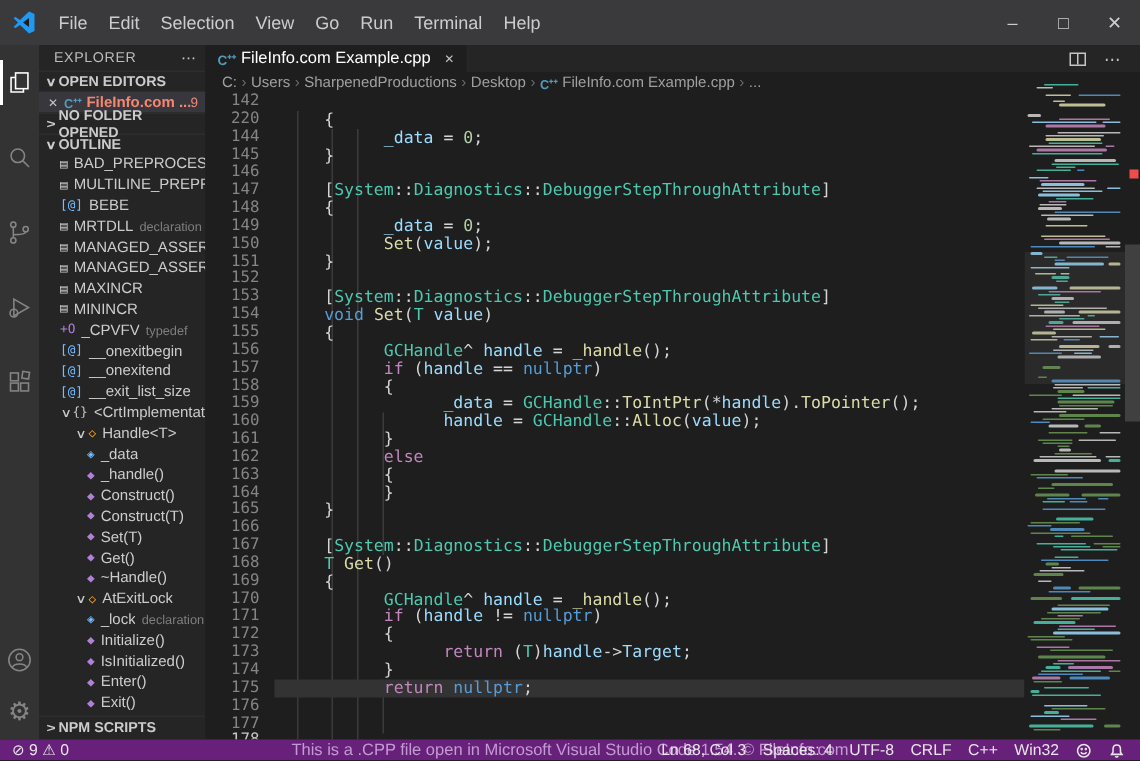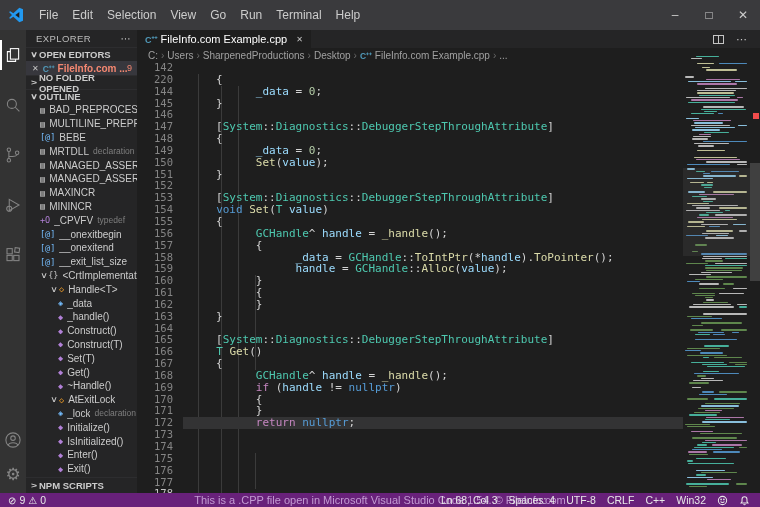--- a/index.html
+++ b/index.html
@@ -406,34 +406,37 @@
             <div class="code-line"><span class="tk-p">     [</span><span class="tk-t">System</span><span class="tk-p">::</span><span class="tk-t">Diagnostics</span><span class="tk-p">::</span><span class="tk-t">DebuggerStepThroughAttribute</span><span class="tk-p">]</span></div>
             <div class="code-line"><span class="tk-p">     {</span></div>
             <div class="code-line"><span class="tk-p">           </span><span class="tk-v">_data</span><span class="tk-p"> = </span><span class="tk-n">0</span><span class="tk-p">;</span></div>
             <div class="code-line"><span class="tk-p">           </span><span class="tk-f">Set</span><span class="tk-p">(</span><span class="tk-v">value</span><span class="tk-p">);</span></div>
             <div class="code-line"><span class="tk-p">     }</span></div>
             <div class="code-line">&nbsp;</div>
             <div class="code-line"><span class="tk-p">     [</span><span class="tk-t">System</span><span class="tk-p">::</span><span class="tk-t">Diagnostics</span><span class="tk-p">::</span><span class="tk-t">DebuggerStepThroughAttribute</span><span class="tk-p">]</span></div>
             <div class="code-line"><span class="tk-p">     </span><span class="tk-k">void</span><span class="tk-p"> </span><span class="tk-f">Set</span><span class="tk-p">(</span><span class="tk-t">T</span><span class="tk-p"> </span><span class="tk-v">value</span><span class="tk-p">)</span></div>
             <div class="code-line"><span class="tk-p">     {</span></div>
             <div class="code-line"><span class="tk-p">           </span><span class="tk-t">GCHandle</span><span class="tk-p">^ </span><span class="tk-v">handle</span><span class="tk-p"> = </span><span class="tk-f">_handle</span><span class="tk-p">();</span></div>
+            <div class="code-line"><span class="tk-p">           </span><span class="tk-c">if</span><span class="tk-p"> (</span><span class="tk-v">handle</span><span class="tk-p"> == </span><span class="tk-k">nullptr</span><span class="tk-p">)</span></div>
             <div class="code-line"><span class="tk-p">           {</span></div>
             <div class="code-line"><span class="tk-p">                 </span><span class="tk-v">_data</span><span class="tk-p"> = </span><span class="tk-t">GCHandle</span><span class="tk-p">::</span><span class="tk-f">ToIntPtr</span><span class="tk-p">(*</span><span class="tk-v">handle</span><span class="tk-p">).</span><span class="tk-f">ToPointer</span><span class="tk-p">();</span></div>
             <div class="code-line"><span class="tk-p">                 </span><span class="tk-v">handle</span><span class="tk-p"> = </span><span class="tk-t">GCHandle</span><span class="tk-p">::</span><span class="tk-f">Alloc</span><span class="tk-p">(</span><span class="tk-v">value</span><span class="tk-p">);</span></div>
             <div class="code-line"><span class="tk-p">           }</span></div>
+            <div class="code-line"><span class="tk-p">           </span><span class="tk-c">else</span></div>
             <div class="code-line"><span class="tk-p">           {</span></div>
             <div class="code-line"><span class="tk-p">           }</span></div>
             <div class="code-line"><span class="tk-p">     }</span></div>
             <div class="code-line">&nbsp;</div>
             <div class="code-line"><span class="tk-p">     [</span><span class="tk-t">System</span><span class="tk-p">::</span><span class="tk-t">Diagnostics</span><span class="tk-p">::</span><span class="tk-t">DebuggerStepThroughAttribute</span><span class="tk-p">]</span></div>
             <div class="code-line"><span class="tk-p">     </span><span class="tk-t">T</span><span class="tk-p"> </span><span class="tk-f">Get</span><span class="tk-p">()</span></div>
             <div class="code-line"><span class="tk-p">     {</span></div>
             <div class="code-line"><span class="tk-p">           </span><span class="tk-t">GCHandle</span><span class="tk-p">^ </span><span class="tk-v">handle</span><span class="tk-p"> = </span><span class="tk-f">_handle</span><span class="tk-p">();</span></div>
             <div class="code-line"><span class="tk-p">           </span><span class="tk-c">if</span><span class="tk-p"> (</span><span class="tk-v">handle</span><span class="tk-p"> != </span><span class="tk-k">nullptr</span><span class="tk-p">)</span></div>
             <div class="code-line"><span class="tk-p">           {</span></div>
+            <div class="code-line"><span class="tk-p">                 </span><span class="tk-c">return</span><span class="tk-p"> (</span><span class="tk-t">T</span><span class="tk-p">)</span><span class="tk-v">handle</span><span class="tk-p">-&gt;</span><span class="tk-v">Target</span><span class="tk-p">;</span></div>
             <div class="code-line"><span class="tk-p">           }</span></div>
             <div class="code-line current"><span class="tk-p">           </span><span class="tk-c">return</span><span class="tk-p"> </span><span class="tk-k">nullptr</span><span class="tk-p">;</span></div>
             <div class="indent-guide" style="left: 15px; top: 11.85px; height: 438.45px;"></div>
             <div class="indent-guide" style="left: 38px; top: 23.7px; height: 426.6px;"></div>
             <div class="indent-guide" style="left: 55px; top: 23.7px; height: 426.6px;"></div>
             <div class="indent-guide" style="left: 72px; top: 213.3px; height: 94.8px;"></div>
             <div class="indent-guide" style="left: 72px; top: 391.05px; height: 35.55px;"></div>
           </div>
       </div>
 

